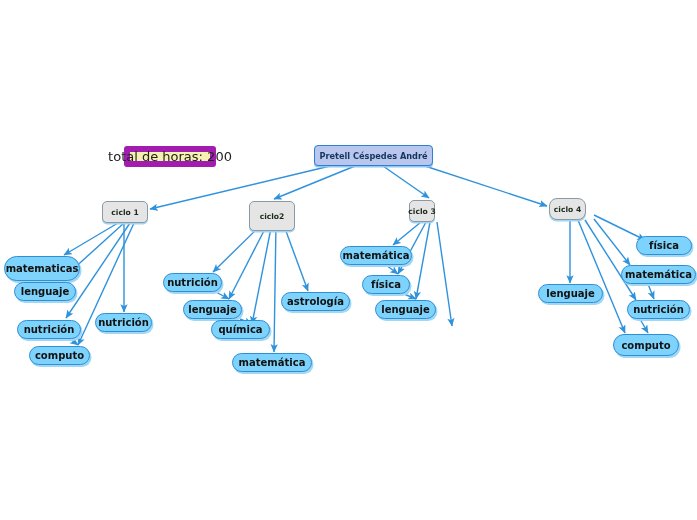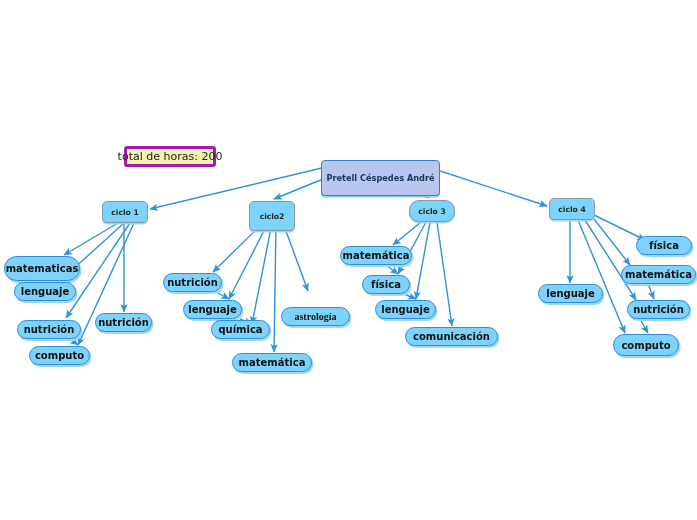--- a/index.html
+++ b/index.html
@@ -44,42 +44,42 @@
   .node.root {
     background: #b9c6ee;
     border: 1.6px solid #2f7fd4;
     border-radius: 4px;
     font-size: 8.2px;
     color: #16355c;
     box-shadow: 0 1.5px 0 0 #8fc7ef;
   }
   
   .node.cycle {
-    background: #7dd3fc;
+    background: #e5e5e5;
     border: 1.3px solid #8a9aa5;
     border-radius: 5px;
     font-size: 7.6px;
     color: #1c2b1c;
     box-shadow: 0 1.5px 0 0 #9fd5f2;
   }
   
   .node.leaf {
     background: #7dd3fc;
     border: 1.25px solid #2f8fd6;
     border-radius: 999px;
     font-size: 10px;
     color: #111111;
     box-shadow: 1.5px 2px 0 0 #9fd7f5;
   }
   
   .node.note {
     background: #f5f1b0;
-    border: 3px solid #a21caf;
+    border: 6px solid #a21caf;
     border-radius: 3px;
-    font-size: 11px;
+    font-size: 13px;
     font-weight: normal;
     color: #222222;
     box-shadow: none;
   }
 </style>
 </head>
 <body>
 
 <div id="canvas">
 
@@ -121,34 +121,34 @@
         <line x1="578" y1="220" x2="625" y2="333" stroke="#2f92dd" stroke-width="1.4" marker-end="url(#arrowhead)"></line>
         <line x1="648" y1="284" x2="654" y2="299" stroke="#2f92dd" stroke-width="1.4" marker-end="url(#arrowhead)"></line>
         <line x1="640" y1="319" x2="648" y2="333" stroke="#2f92dd" stroke-width="1.4" marker-end="url(#arrowhead)"></line>
       </g>
   </svg>
 
   <div class="node note" style="left: 124px; top: 146px; width: 92px; height: 21px;">
     <span>total de horas: 200</span>
   </div>
 
-  <div class="node root" style="left: 321px; top: 145px; width: 119px; height: 36px; margin-top: 15px;">
+  <div class="node root" style="left: 314px; top: 145px; width: 119px; height: 21px;">
     <span>Pretell Céspedes André</span>
   </div>
 
   <div class="node cycle" style="left: 102px; top: 201px; width: 46px; height: 22px;">
     <span>ciclo 1</span>
   </div>
   <div class="node cycle" style="left: 249px; top: 201px; width: 46px; height: 30px;">
     <span>ciclo2</span>
   </div>
-  <div class="node cycle" style="left: 409px; top: 200px; width: 46px; height: 22px; border-radius: 10px;">
+  <div class="node cycle" style="left: 409px; top: 200px; width: 26px; height: 22px;">
     <span>ciclo 3</span>
   </div>
-  <div class="node cycle" style="left: 549px; top: 198px; width: 46px; height: 22px;">
+  <div class="node cycle" style="left: 549px; top: 198px; width: 37px; height: 22px; border-radius: 8px;">
     <span>ciclo 4</span>
   </div>
 
   <div class="node leaf" style="left: 4px; top: 256px; width: 76px; height: 25px;">
     <span>matematicas</span>
   </div>
   <div class="node leaf" style="left: 14px; top: 282px; width: 62px; height: 19px;">
     <span>lenguaje</span>
   </div>
   <div class="node leaf" style="left: 17px; top: 320px; width: 64px; height: 19px;">
@@ -166,36 +166,33 @@
   </div>
   <div class="node leaf" style="left: 183px; top: 300px; width: 59px; height: 19px;">
     <span>lenguaje</span>
   </div>
   <div class="node leaf" style="left: 211px; top: 320px; width: 59px; height: 19px;">
     <span>química</span>
   </div>
   <div class="node leaf" style="left: 232px; top: 353px; width: 80px; height: 19px;">
     <span>matemática</span>
   </div>
-  <div class="node leaf" style="left: 281px; top: 307px; width: 69px; height: 19px; font-family: Liberation Serif, serif;">
+  <div class="node leaf" style="left: 281px; top: 292px; width: 69px; height: 19px;">
     <span>astrología</span>
   </div>
 
   <div class="node leaf" style="left: 340px; top: 246px; width: 72px; height: 19px;">
     <span>matemática</span>
   </div>
   <div class="node leaf" style="left: 362px; top: 275px; width: 48px; height: 19px;">
     <span>física</span>
   </div>
   <div class="node leaf" style="left: 375px; top: 300px; width: 61px; height: 19px;">
     <span>lenguaje</span>
   </div>
-  <div class="node leaf" style="left: 405px; top: 327px; width: 93px; height: 19px;">
-    <span>comunicación</span>
-  </div>
 
   <div class="node leaf" style="left: 538px; top: 284px; width: 65px; height: 19px;">
     <span>lenguaje</span>
   </div>
   <div class="node leaf" style="left: 636px; top: 236px; width: 56px; height: 19px;">
     <span>física</span>
   </div>
   <div class="node leaf" style="left: 621px; top: 265px; width: 75px; height: 19px;">
     <span>matemática</span>
   </div>

